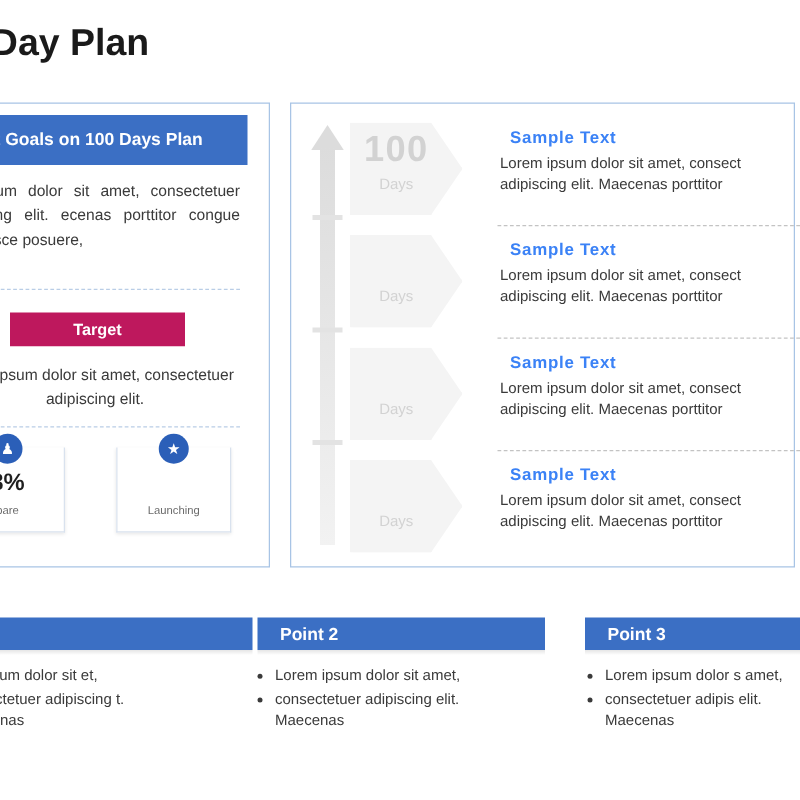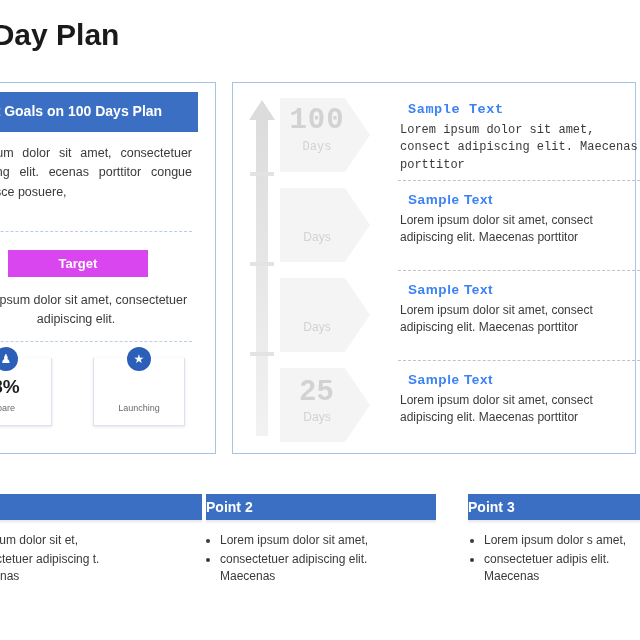--- a/index.html
+++ b/index.html
@@ -71,21 +71,21 @@
     position: absolute;
     border-top: 1px dashed #b9cde6;
     height: 0;
   }
   .target-btn {
     position: absolute;
     left: 8px;
     top: 250px;
     width: 140px;
     height: 27px;
-    background: #d946ef;
+    background: #be185d;
     color: #fff;
     font-weight: bold;
     font-size: 13px;
     display: flex;
     align-items: center;
     justify-content: center;
   }
   .target-text {
     position: absolute;
     left: -40px;
@@ -256,20 +256,21 @@
   .point-header {
     position: absolute;
     top: 494px;
     height: 26px;
     background: #3b6fc4;
     color: #ffffff;
     font-weight: bold;
     font-size: 14px;
     display: flex;
     align-items: center;
+    padding-left: 18px;
     box-sizing: border-box;
   }
   .point-shadow {
     position: absolute;
     top: 520px;
     height: 4px;
     background: linear-gradient(to bottom, rgba(0,0,0,0.10), rgba(0,0,0,0));
   }
   .point-list {
     position: absolute;
@@ -327,21 +328,21 @@
 <div class="right-panel"></div>
 
 <div class="arrow-col">
   <div class="arrow-head"></div>
   <div class="arrow-shaft"></div>
   <div class="tick" style="top:72px;"></div>
   <div class="tick" style="top:162px;"></div>
   <div class="tick" style="top:252px;"></div>
 </div>
 
-<div class="milestone" style="top:94px;font-family:Liberation Mono, monospace;">
+<div class="milestone" style="top:94px;">
   <div class="ms-chevron"></div>
   <div class="ms-num">100</div>
   <div class="ms-days">Days</div>
   <div class="ms-title">Sample  Text</div>
   <div class="ms-body">Lorem ipsum dolor sit amet, consect adipiscing elit. Maecenas porttitor</div>
   <div class="ms-sep" style="top:86px;"></div>
 </div>
 
 <div class="milestone" style="top:184px;">
   <div class="ms-chevron"></div>
@@ -354,21 +355,20 @@
 <div class="milestone" style="top:274px;">
   <div class="ms-chevron"></div>
   <div class="ms-days">Days</div>
   <div class="ms-title">Sample  Text</div>
   <div class="ms-body">Lorem ipsum dolor sit amet, consect adipiscing elit. Maecenas porttitor</div>
   <div class="ms-sep" style="top:86px;"></div>
 </div>
 
 <div class="milestone" style="top:364px;">
   <div class="ms-chevron"></div>
-  <div class="ms-num">25</div>
   <div class="ms-days">Days</div>
   <div class="ms-title">Sample  Text</div>
   <div class="ms-body">Lorem ipsum dolor sit amet, consect adipiscing elit. Maecenas porttitor</div>
 </div>
 
 <div class="point-header p1">int 1</div>
 <div class="point-shadow p1"></div>
 <div class="point-list pl1">
   <ul>
     <li>em ipsum dolor sit et,</li>

